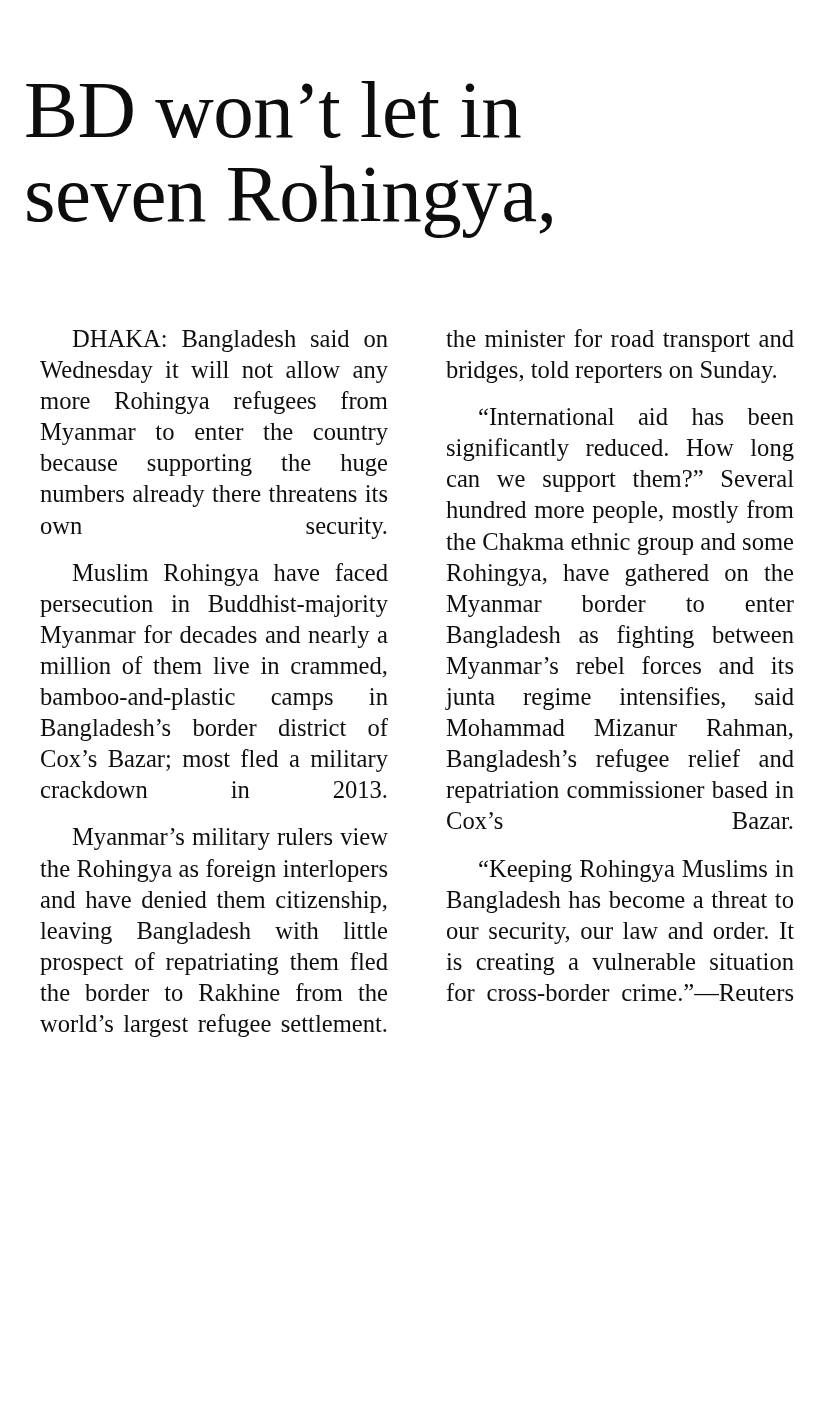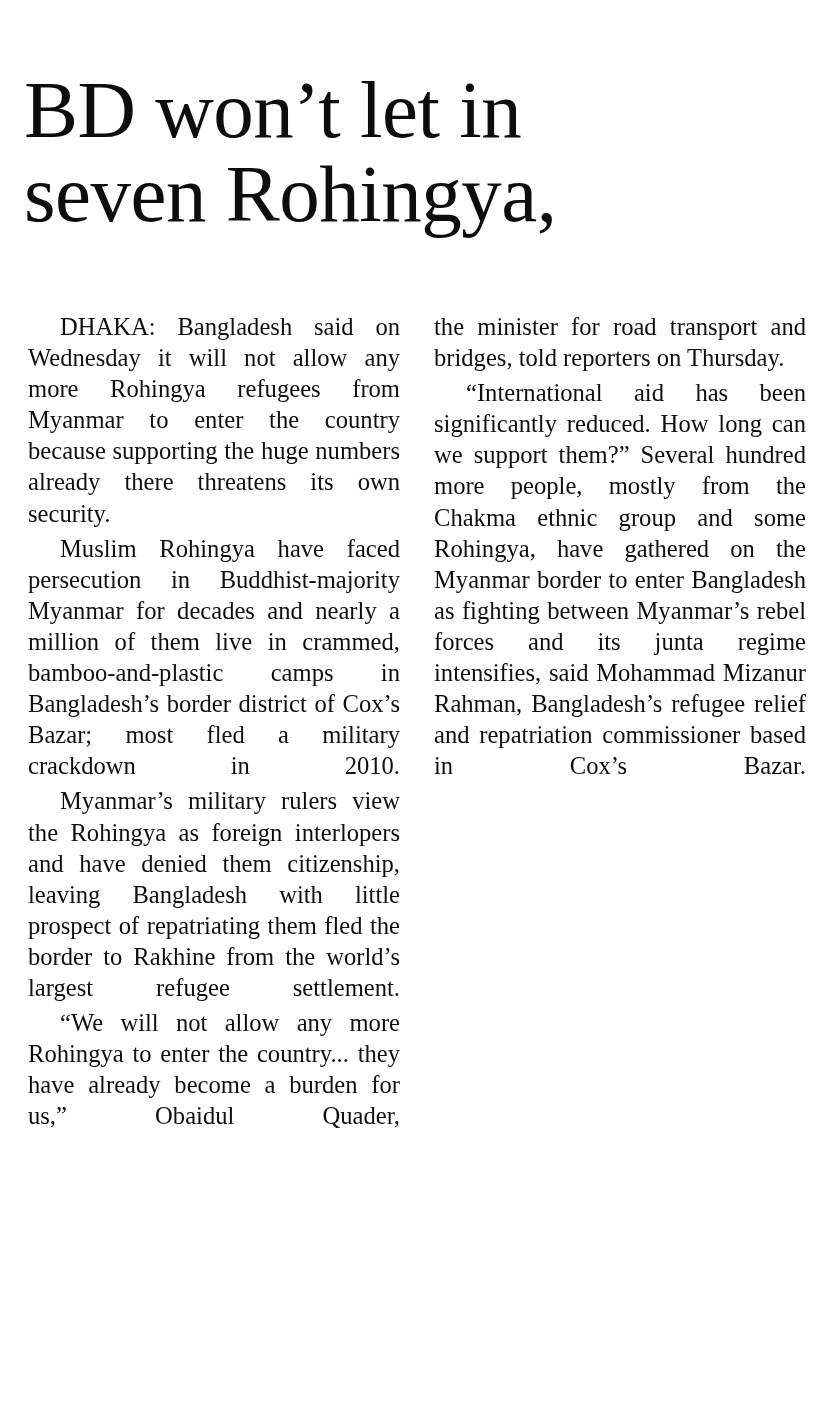--- a/index.html
+++ b/index.html
@@ -59,21 +59,21 @@
     width: 380px;
     font-size: 24.6px;
     line-height: 31.1px;
     text-align: justify;
     text-justify: inter-word;
     hyphens: none;
     color: #0f0f0f;
   }
 
   .column p {
-    margin: 4px;
+    margin: 16px;
     text-indent: 32px;
     text-align: justify;
   }
   
   .column p.cont {
     text-indent: 0;
   }
   
   .column p.force-justify {
     text-align-last: justify;
@@ -86,25 +86,25 @@
 
   <h1 class="headline">
     <span class="hl-line">BD won’t let in</span>
     <span class="hl-line">seven Rohingya,</span>
   </h1>
 
   <div class="body-columns">
 
     <div class="column">
       <p class="force-justify">DHAKA: Bangladesh said on Wednesday it will not allow any more Rohingya refugees from Myanmar to enter the country because supporting the huge numbers already there threatens its own security.</p>
-      <p class="force-justify">Muslim Rohingya have faced persecution in Buddhist-majority Myanmar for decades and nearly a million of them live in crammed, bamboo-and-plastic camps in Bangladesh’s border district of Cox’s Bazar; most fled a military crackdown in 2010.</p>
+      <p class="force-justify">Muslim Rohingya have faced persecution in Buddhist-majority Myanmar for decades and nearly a million of them live in crammed, bamboo-and-plastic camps in Bangladesh’s border district of Cox’s Bazar; most fled a military crackdown in 2013.</p>
       <p class="force-justify">Myanmar’s military rulers view the Rohingya as foreign interlopers and have denied them citizenship, leaving Bangladesh with little prospect of repatriating them fled the border to Rakhine from the world’s largest refugee settlement.</p>
-      <p class="force-justify">“We will not allow any more Rohingya to enter the country... they have already become a burden for us,” Obaidul Quader,</p>
     </div>
 
     <div class="column">
-      <p class="cont">the minister for road transport and bridges, told reporters on Thursday.</p>
+      <p class="cont">the minister for road transport and bridges, told reporters on Sunday.</p>
       <p class="force-justify">“International aid has been significantly reduced. How long can we support them?” Several hundred more people, mostly from the Chakma ethnic group and some Rohingya, have gathered on the Myanmar border to enter Bangladesh as fighting between Myanmar’s rebel forces and its junta regime intensifies, said Mohammad Mizanur Rahman, Bangladesh’s refugee relief and repatriation commissioner based in Cox’s Bazar.</p>
+      <p class="force-justify">“Keeping Rohingya Muslims in Bangladesh has become a threat to our security, our law and order. It is creating a vulnerable situation for cross-border crime.”—Reuters</p>
     </div>
 
   </div>
 
 </div>
 
 </body></html>

